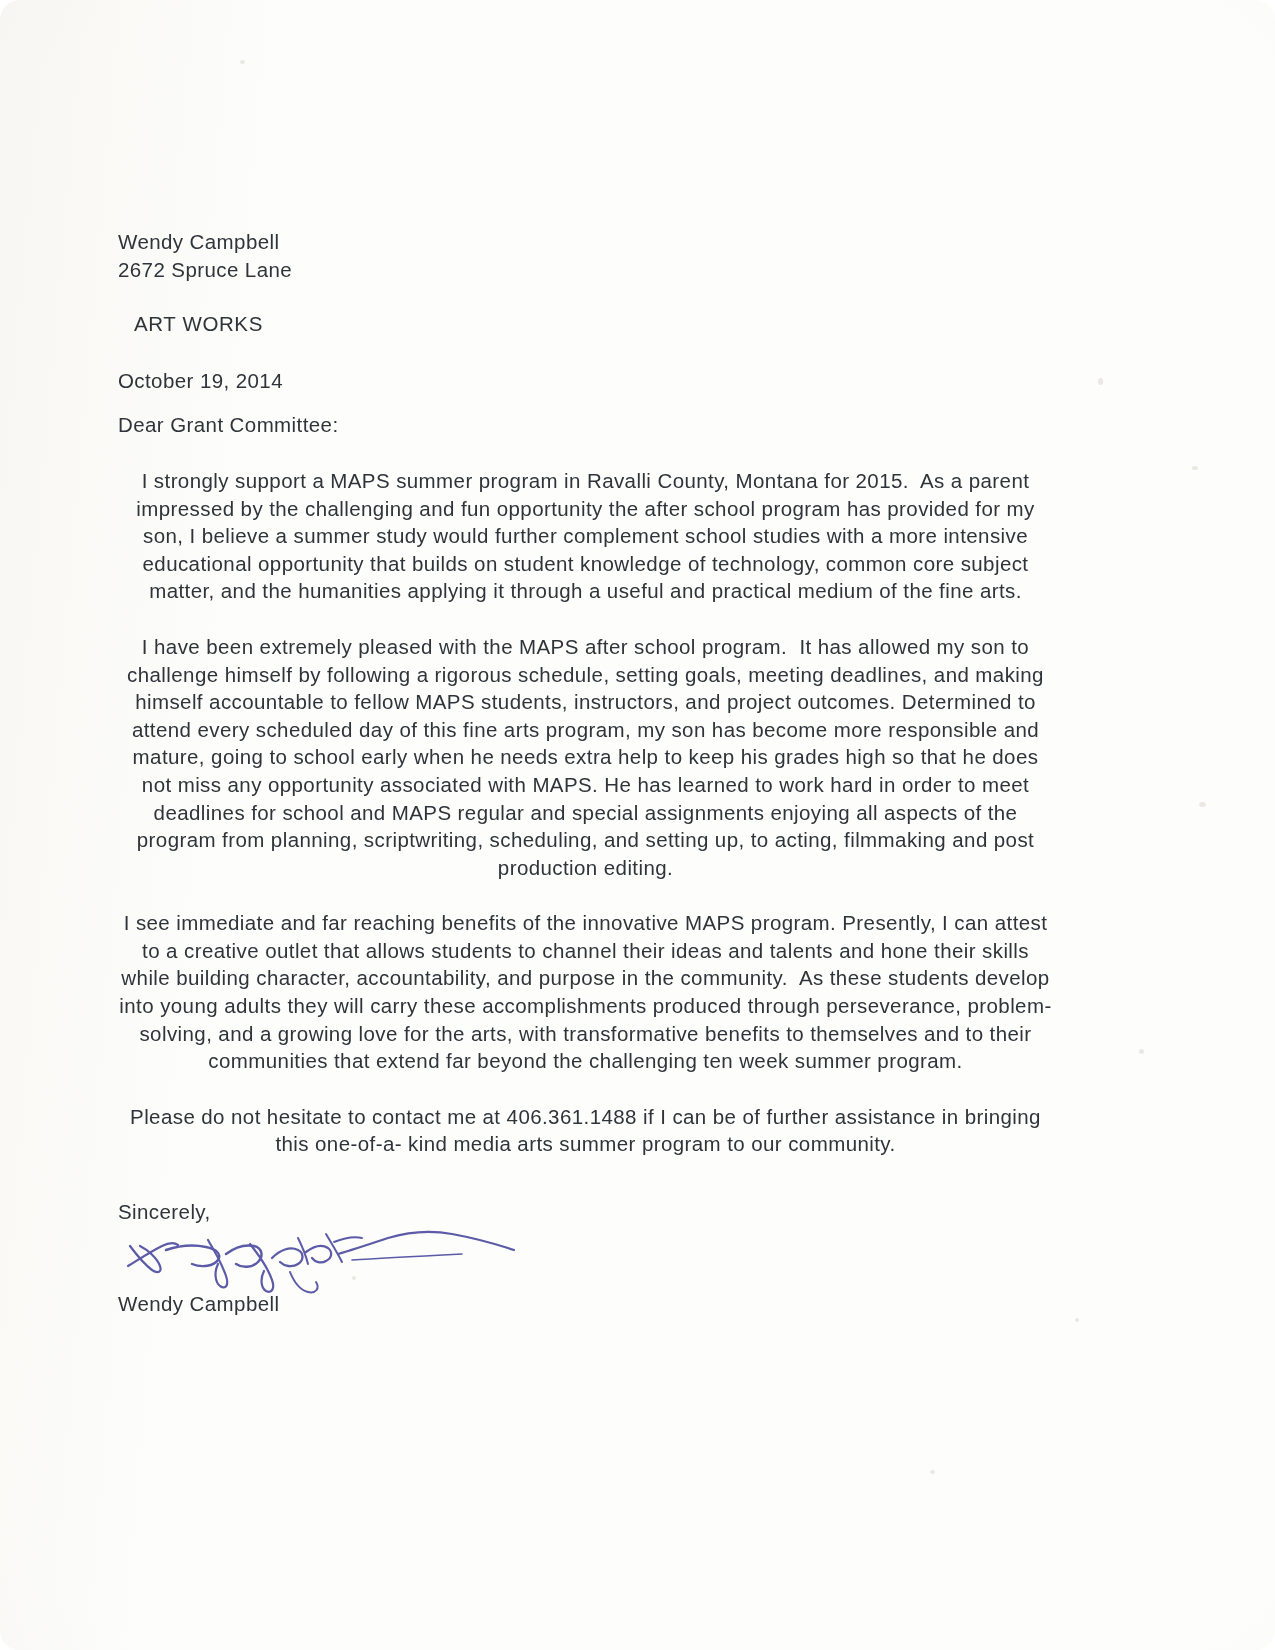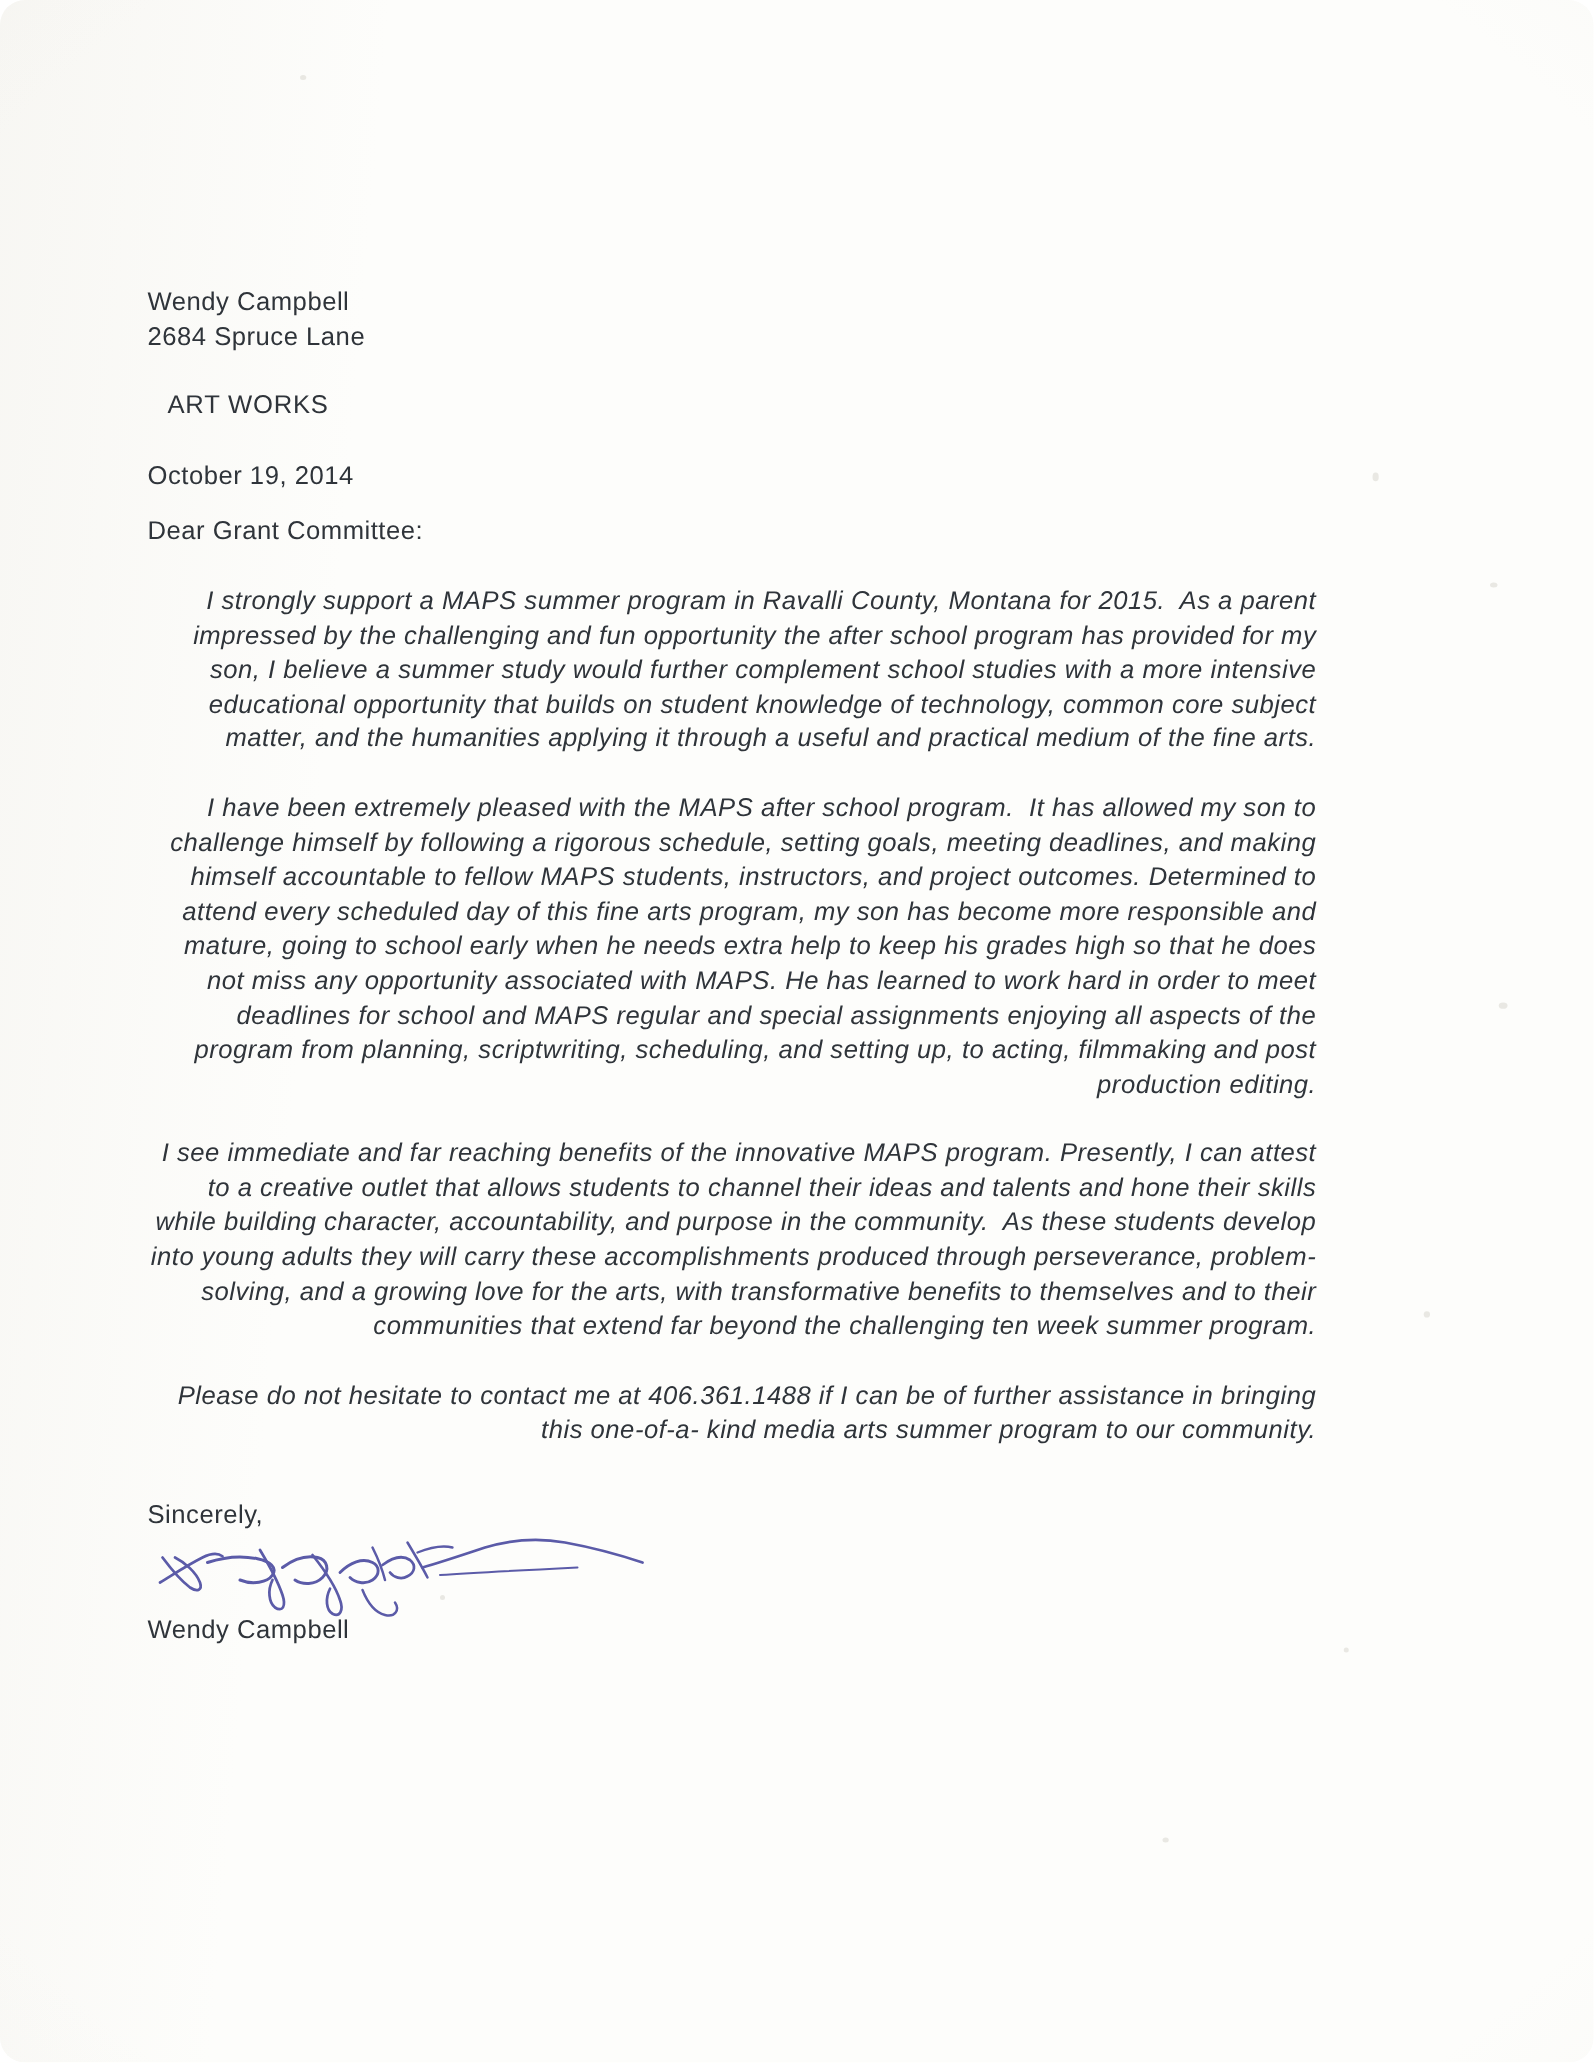--- a/index.html
+++ b/index.html
@@ -47,22 +47,21 @@
     color: #2f343a;
     white-space: pre-wrap;
   }
   .block-addr { margin: 0 0 0 0; }
   .addr-line { margin: 0; }
   .org-line { margin: 27px 0 0 16px; letter-spacing: 0.03em; }
   .date-line { margin: 29px 0 0 0; }
   .salutation { margin: 17px 0 0 0; }
   .para {
     margin: 28px 0 0 0;
-    text-align: right;
-    font-style: italic;
+    text-align: center;
   }
   .closing-line { margin: 40px 0 0 0; }
   .sig-wrap {
     position: relative;
     height: 62px;
     margin-top: 2px;
   }
   .signature {
     position: absolute;
     left: 4px;
@@ -87,21 +86,21 @@
   <div class="scan-speck" style="left:1139px; top:1049px; width:5px; height:5px;"></div>
   <div class="scan-speck" style="left:1075px; top:1318px; width:4px; height:4px;"></div>
   <div class="scan-speck" style="left:240px; top:60px; width:5px; height:4px;"></div>
   <div class="scan-speck" style="left:930px; top:1470px; width:5px; height:4px;"></div>
   <div class="scan-speck" style="left:352px; top:1276px; width:4px; height:4px;"></div>
 
   <div class="letter">
 
     <div class="block-addr">
       <p class="addr-line">Wendy Campbell</p>
-      <p class="addr-line">2684 Spruce Lane</p>
+      <p class="addr-line">2672 Spruce Lane</p>
     </div>
 
     <p class="org-line">ART WORKS</p>
 
     <p class="date-line">October 19, 2014</p>
 
     <p class="salutation">Dear Grant Committee:</p>
 
     <p class="para para-wide">I strongly support a MAPS summer program in Ravalli County, Montana for 2015.  As a parent impressed by the challenging and fun opportunity the after school program has provided for my son, I believe a summer study would further complement school studies with a more intensive educational opportunity that builds on student knowledge of technology, common core subject matter, and the humanities applying it through a useful and practical medium of the fine arts.</p>
 

